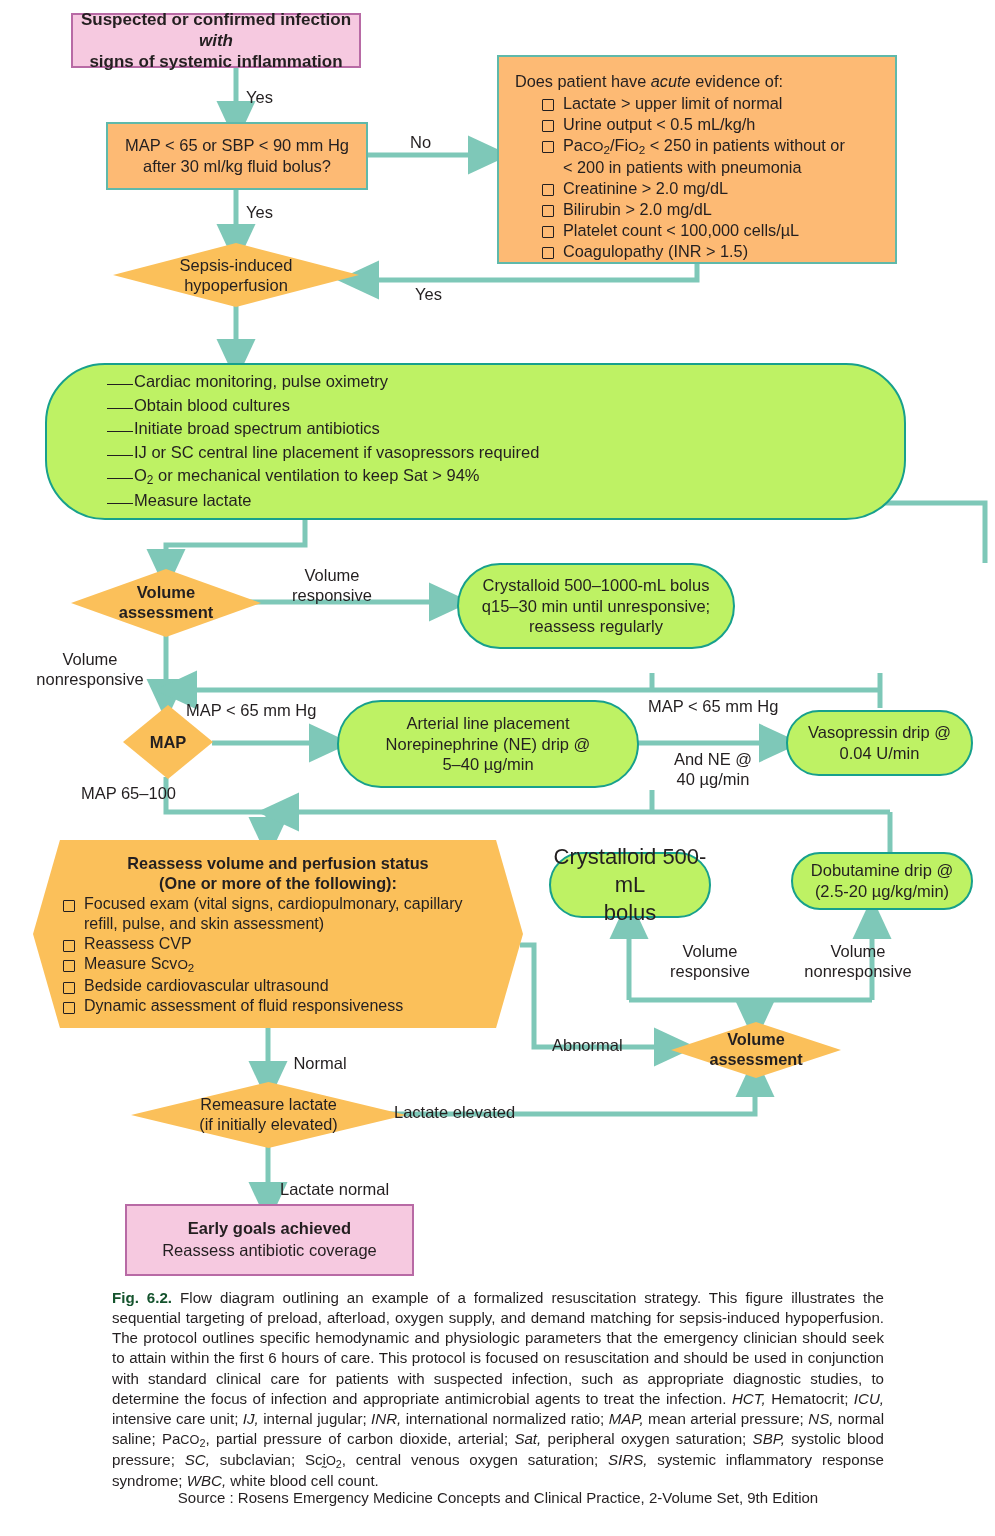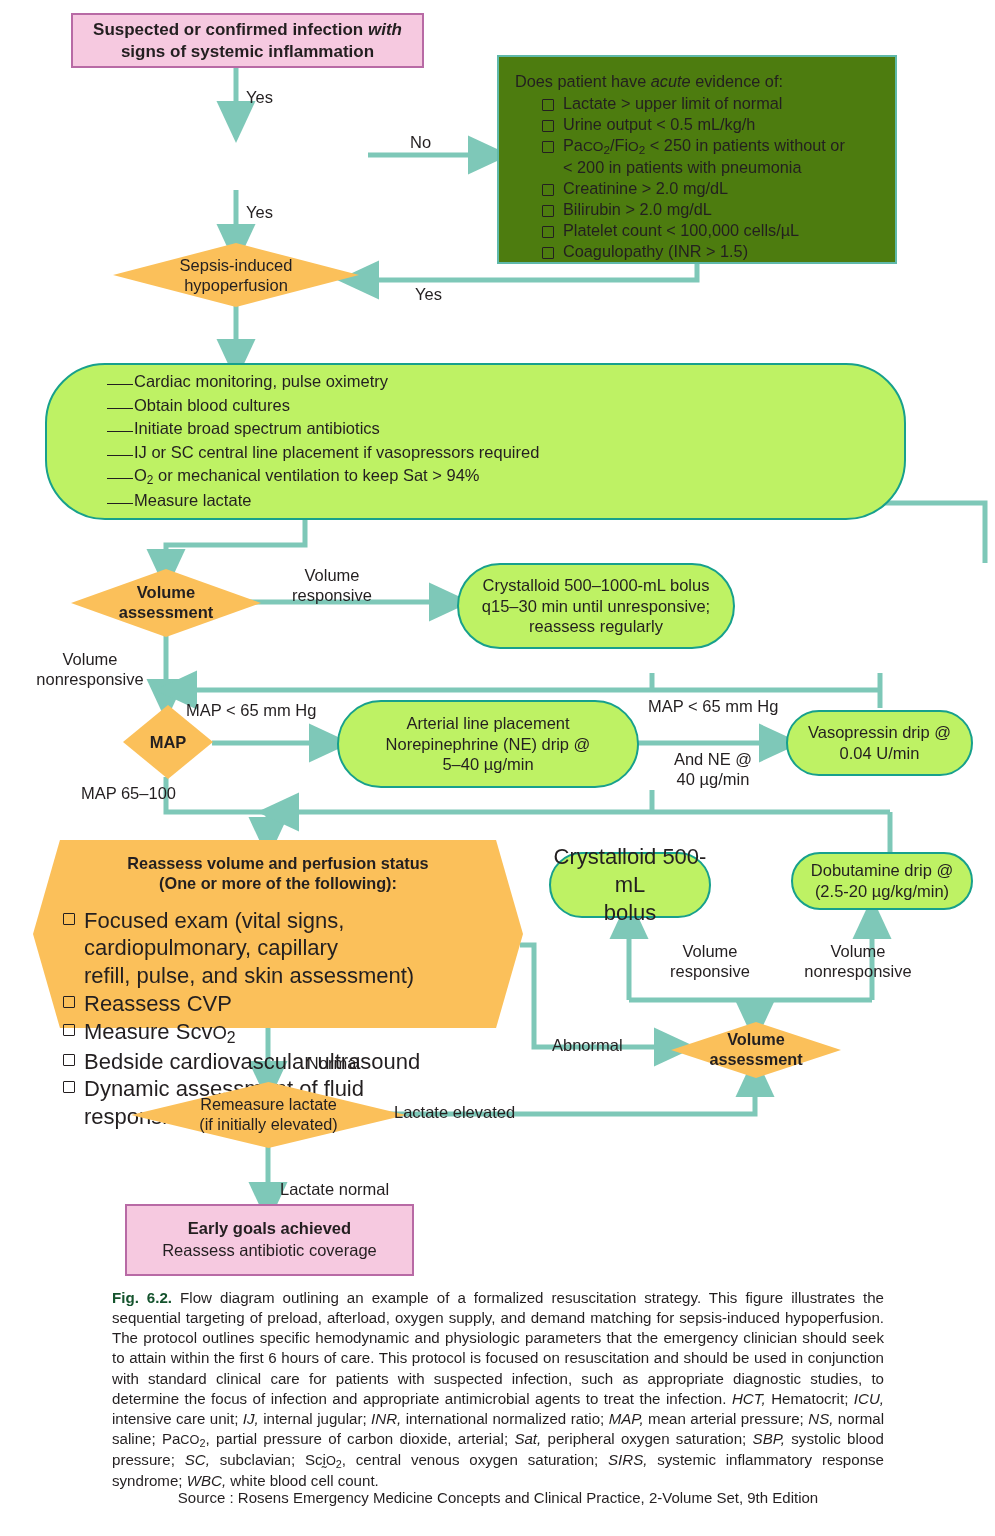--- a/index.html
+++ b/index.html
@@ -10,21 +10,21 @@
     -webkit-font-smoothing:antialiased;
   }
   #stage{position:absolute;left:0;top:0;width:995px;height:1536px;overflow:hidden;}
   svg#wires{position:absolute;left:0;top:0;width:995px;height:1300px;}
 
   .node{position:absolute;box-sizing:border-box;display:flex;align-items:center;justify-content:center;}
   .node .inner{width:100%;}
 
   
   .pink{background:#f6c9e0;border:2px solid #b86aa5;}
-  .blue{background:#4d7c0f;border:2px solid #5fb9aa;}
+  .blue{background:#fdba74;border:2px solid #5fb9aa;}
   .teal{background:#bef264;border:2.5px solid #17a08c;border-radius:60px;}
   .orange-hex{background:#fbc05a;}
   .diamond-wrap{position:absolute;}
   .diamond-shape{position:absolute;left:0;top:0;width:100%;height:100%;background:#fbc05a;
      -webkit-clip-path:polygon(50% 0,100% 50%,50% 100%,0 50%);clip-path:polygon(50% 0,100% 50%,50% 100%,0 50%);}
   .diamond-label{position:absolute;left:0;top:0;width:100%;height:100%;
      display:flex;align-items:center;justify-content:center;text-align:center;}
   .ctr{text-align:center;}
 
   .lbl{position:absolute;font-size:16.5px;color:#231f20;text-align:center;line-height:1.18;white-space:pre;}
@@ -108,27 +108,33 @@
       <path d="M629,852 L629,853"></path>
 
       <path d="M268,1028 L268,1082" marker-end="url(#ah)"></path>
 
       <path d="M385,1114 L755,1114 L755,1076" marker-end="url(#ah)"></path>
 
       <path d="M268,1147 L268,1203" marker-end="url(#ah)"></path>
     </g>
   </svg>
 
-  <div class="node pink" style="left:71px;top:13px;width:353px;height:55px;">
+  <div class="node pink" style="left:71px;top:13px;width:290px;height:55px;">
     <div class="inner ctr" style="font-size:17px;font-weight:bold;line-height:1.25;">
       <span>Suspected or confirmed infection </span><span class="ital">with</span><br>
       <span>signs of systemic inflammation</span>
     </div>
   </div>
 
+  <div class="node blue" style="left:106px;top:122px;width:262px;height:68px;">
+    <div class="inner ctr" style="font-size:16.5px;line-height:1.3;">
+      <span>MAP &lt; 65 or SBP &lt; 90 mm Hg</span><br>
+      <span>after 30 ml/kg fluid bolus?</span>
+    </div>
+  </div>
 
   <div class="node blue" style="left:497px;top:55px;width:400px;height:209px;padding:14px 14px 10px 16px;align-items:flex-start;">
     <div class="inner" style="font-size:16.3px;line-height:1.285;">
       <div style="margin-bottom:1px;">
         <span>Does patient have </span><span class="ital">acute</span><span> evidence of:</span>
       </div>
       <div style="padding-left:27px;">
         <div class="listrow">
             <span class="bx chk"></span>
             <span>Lactate &gt; upper limit of normal</span>
@@ -226,21 +232,21 @@
 
   <div style="position:absolute;left:33px;top:840px;width:490px;height:188px;">
     <div class="orange-hex" style="position:absolute;left:0;top:0;width:100%;height:100%;
       -webkit-clip-path:polygon(5.5% 0,94.5% 0,100% 50%,94.5% 100%,5.5% 100%,0 50%);
       clip-path:polygon(5.5% 0,94.5% 0,100% 50%,94.5% 100%,5.5% 100%,0 50%);"></div>
     <div style="position:absolute;left:0;top:0;width:100%;height:100%;padding:13px 20px 0 20px;box-sizing:border-box;">
       <div class="ctr bold" style="font-size:16.3px;line-height:1.25;">
         <span>Reassess volume and perfusion status</span><br>
         <span>(One or more of the following):</span>
       </div>
-      <div style="font-size:22px;line-height:1.26;margin-top:13px;padding-left:10px;">
+      <div style="font-size:16px;line-height:1.26;padding-left:10px;">
         <div class="listrow">
             <span class="bx chk"></span>
             <span style="white-space:pre-line;">Focused exam (vital signs, cardiopulmonary, capillary
 refill, pulse, and skin assessment)</span>
           </div>
         <div class="listrow">
             <span class="bx chk"></span>
             <span>Reassess CVP</span>
           </div>
         <div class="listrow">
@@ -315,21 +321,21 @@
   <div class="lbl" style="left:648px;top:750px;width:130px;line-height:1.2;white-space:pre-line;text-align:center;">And NE @
 40 µg/min</div>
   <div class="lbl" style="left:46px;top:784px;width:130px;text-align:right;">MAP 65–100</div>
 
   <div class="lbl" style="left:640px;top:942px;width:140px;line-height:1.2;white-space:pre-line;">Volume
 responsive</div>
   <div class="lbl" style="left:778px;top:942px;width:160px;line-height:1.2;white-space:pre-line;">Volume
 nonresponsive</div>
   <div class="lbl" style="left:552px;top:1036px;width:110px;text-align:left;">Abnormal</div>
 
-  <div class="lbl" style="left:280px;top:1054px;width:80px;text-align:right;">Normal</div>
+  <div class="lbl" style="left:280px;top:1054px;width:80px;text-align:center;">Normal</div>
   <div class="lbl" style="left:394px;top:1103px;width:180px;text-align:left;">Lactate elevated</div>
   <div class="lbl" style="left:280px;top:1180px;width:160px;text-align:left;">Lactate normal</div>
 
   <div id="caption">
     <span class="fig">Fig. 6.2.</span>
     <span>Flow diagram outlining an example of a formalized resuscitation strategy. This figure illustrates the sequential targeting of preload, afterload, oxygen supply, and demand matching for sepsis-induced hypoperfusion. The protocol outlines specific hemodynamic and physiologic parameters that the emergency clinician should seek to attain within the first 6 hours of care. This protocol is focused on resuscitation and should be used in conjunction with standard clinical care for patients with suspected infection, such as appropriate diagnostic studies, to determine the focus of infection and appropriate antimicrobial agents to treat the infection.</span>
     <span>
       <i>HCT,</i> Hematocrit; <i>ICU,</i> intensive care unit; <i>IJ,</i> internal jugular; <i>INR,</i> international normalized ratio; <i>MAP,</i> mean arterial pressure; <i>NS,</i> normal saline; Pa<span class="sc">CO</span><sub>2</sub>, partial pressure of carbon dioxide, arterial; <i>Sat,</i> peripheral oxygen saturation; <i>SBP,</i> systolic blood pressure; <i>SC,</i> subclavian; Scḭ<span class="sc">O</span><sub>2</sub>, central venous oxygen saturation; <i>SIRS,</i> systemic inflammatory response syndrome; <i>WBC,</i> white blood cell count.
     </span>
   </div>

